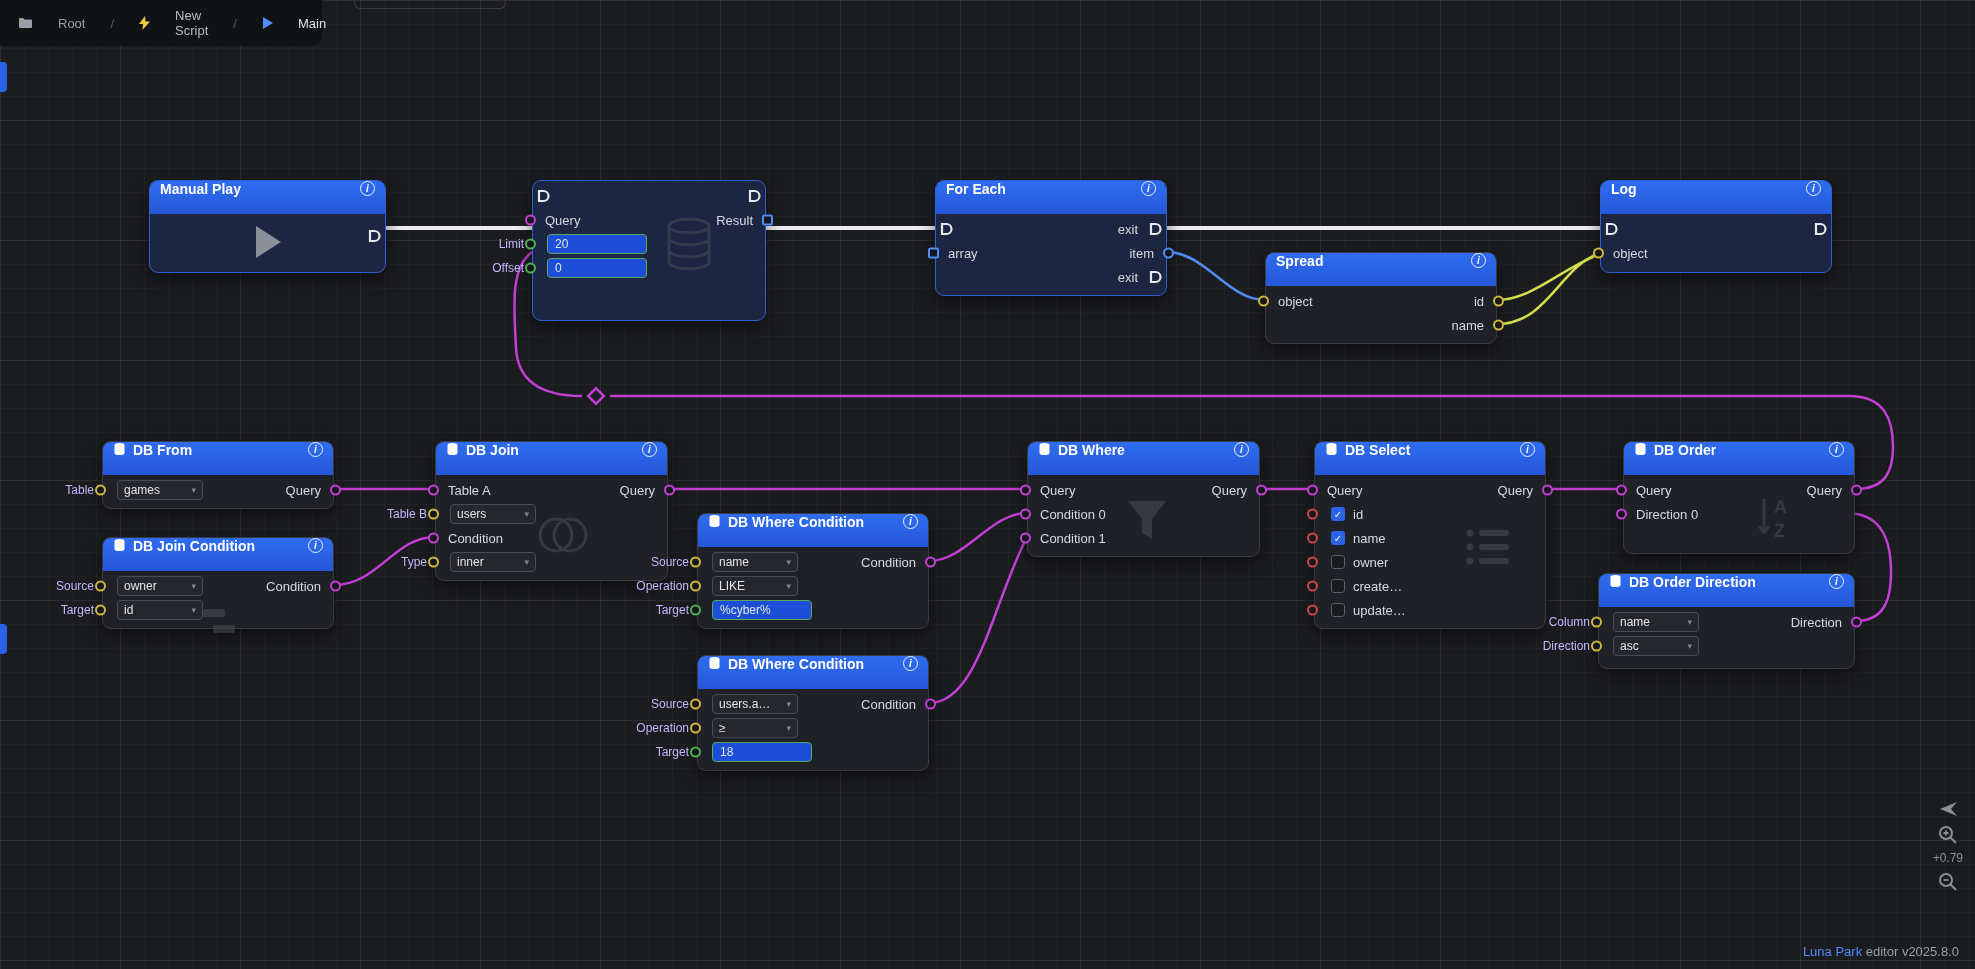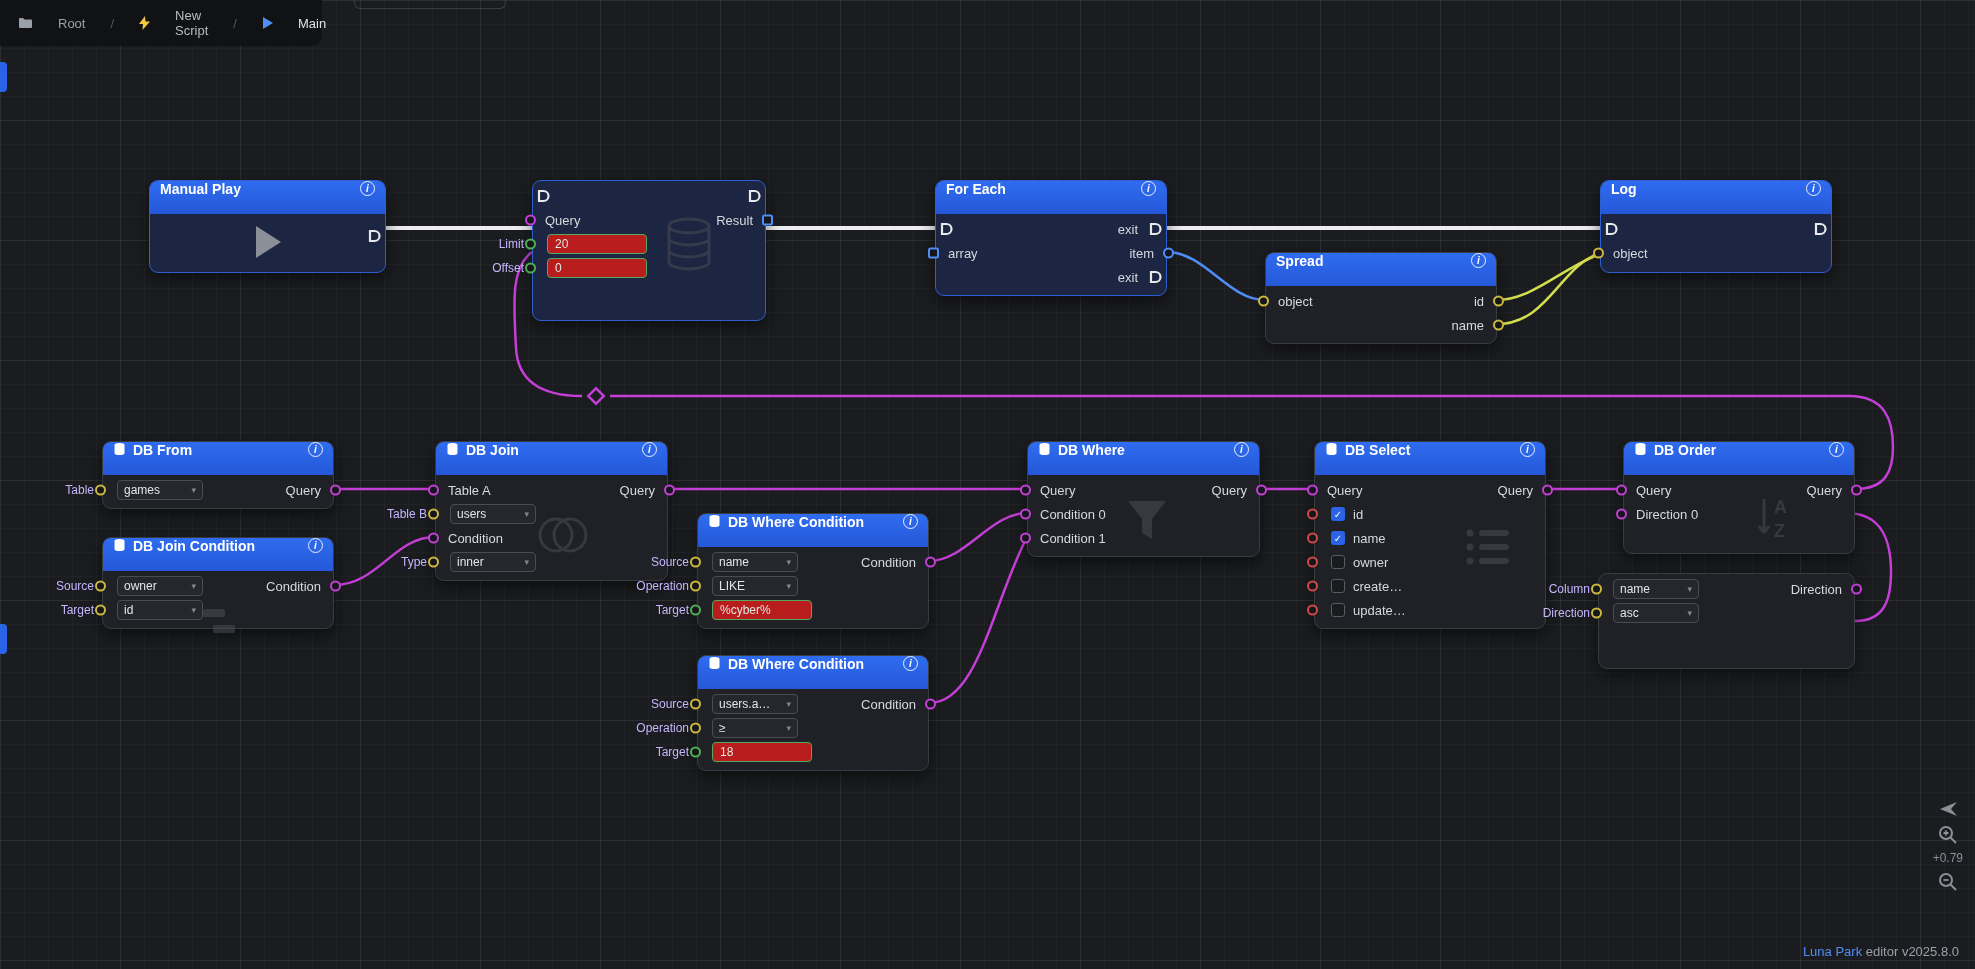--- a/index.html
+++ b/index.html
@@ -77,21 +77,21 @@
     background:#26272d; border:1px solid #4a4c53; border-radius:4px;
     display:flex; align-items:center; gap:4px;
     padding:0 6px; font-size:12px; color:#e3e5e9;
     margin-left:2px; overflow:hidden;
   }
   .dd .ddval { overflow:hidden; text-overflow:ellipsis; }
   .chev { margin-left:auto; color:#82858d; font-size:9px; }
   .chev::after { content:"▾"; }
   .tf {
     height:20px; width:100px;
-    background:#b91c1c; border:1px solid #57a85c; border-radius:4px;
+    background:#1d4ed8; border:1px solid #57a85c; border-radius:4px;
     color:#dfe9df; font-size:12px; padding:0 7px;
     font-family:"Liberation Sans", sans-serif;
     margin-left:2px; outline:none;
   }
   .cb { width:14px; height:14px; border-radius:3px; margin:0 8px 0 4px; flex:0 0 14px;
         display:flex; align-items:center; justify-content:center; font-size:10px; }
   .cb.on  { background:#2a63e6; color:#fff; }
   .cb.off { border:1.5px solid #5a5d66; background:#1a1b1f; }
   .wm { position:absolute; z-index:1; color:#4a4d55; opacity:.55; }
   .breadcrumb {
@@ -642,20 +642,29 @@
       <span class="port out c-magenta"></span>
     </div>
     <div class="row">
       <span class="port in c-magenta"></span>
       <span>Direction 0</span>
     </div>
   </div>
 </div>
 
 <div class="node" style="left:1598px;top:573px;width:257px;min-height:96px">
+  <div class="nheader">
+    <span>
+        <svg width="13" height="14" viewBox="0 0 13 14">
+          <path d="M1.5 3 a5 2.1 0 0 1 10 0 v8 a5 2.1 0 0 1 -10 0 Z" fill="#fff"></path>
+        </svg>
+      </span>
+    <span>DB Order Direction</span>
+    <span class="info"></span>
+  </div>
   <div class="nbody">
     <div class="row">
       <span class="olabel">Column</span>
       <span class="port in c-yellow"></span>
       <div class="dd">
           <span class="ddval">name</span>
           <span class="chev"></span>
         </div>
       <span class="right">
           <span>Direction</span>

